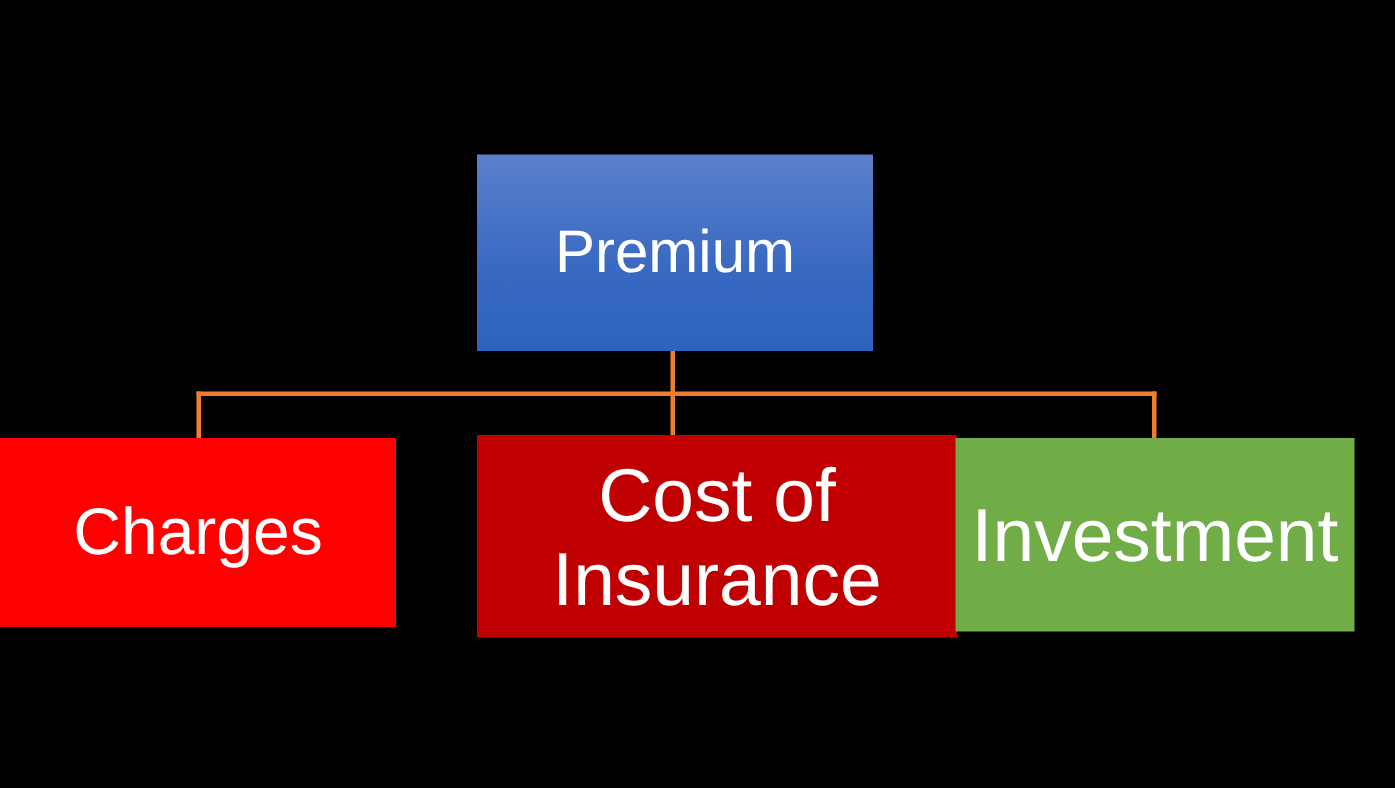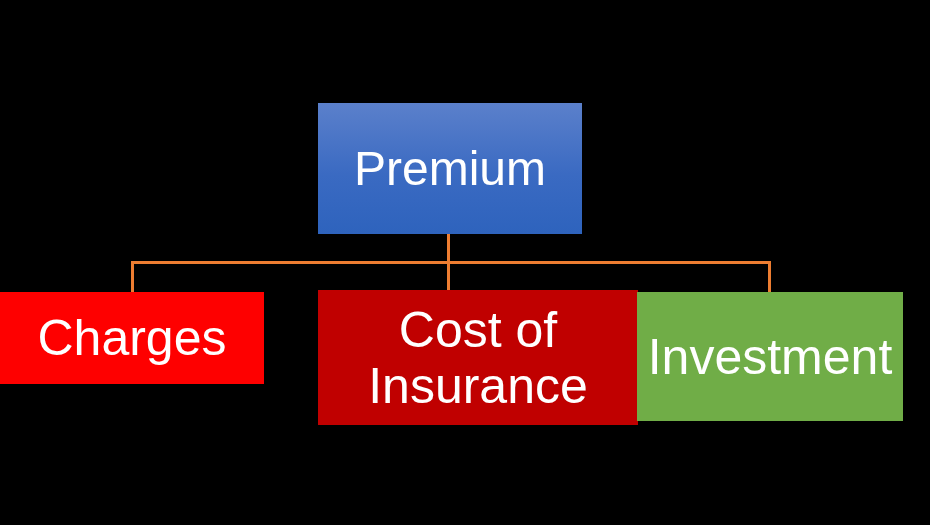--- a/index.html
+++ b/index.html
@@ -20,26 +20,26 @@
     display: flex;
     align-items: center;
     justify-content: center;
     text-align: center;
     color: #ffffff;
     line-height: 1.12;
   }
   .node-premium {
     left: 318px; top: 103px; width: 264px; height: 131px;
     background: linear-gradient(180deg, #5b80cb 0%, #3a6ac2 55%, #2e63bd 100%);
-    font-size: 48px;
+    font-size: 40px;
   }
   .node-charges {
-    left: 0px; top: 292px; width: 264px; height: 92px;
+    left: 0px; top: 292px; width: 264px; height: 126px;
     background: #fe0000;
-    font-size: 50px;
+    font-size: 44px;
   }
   .node-coi {
     left: 318px; top: 290px; width: 320px; height: 135px;
     background: #c00000;
     font-size: 50px;
     padding: 0 14px;
     box-sizing: border-box;
   }
   .node-investment {
     left: 637px; top: 292px; width: 266px; height: 129px;

